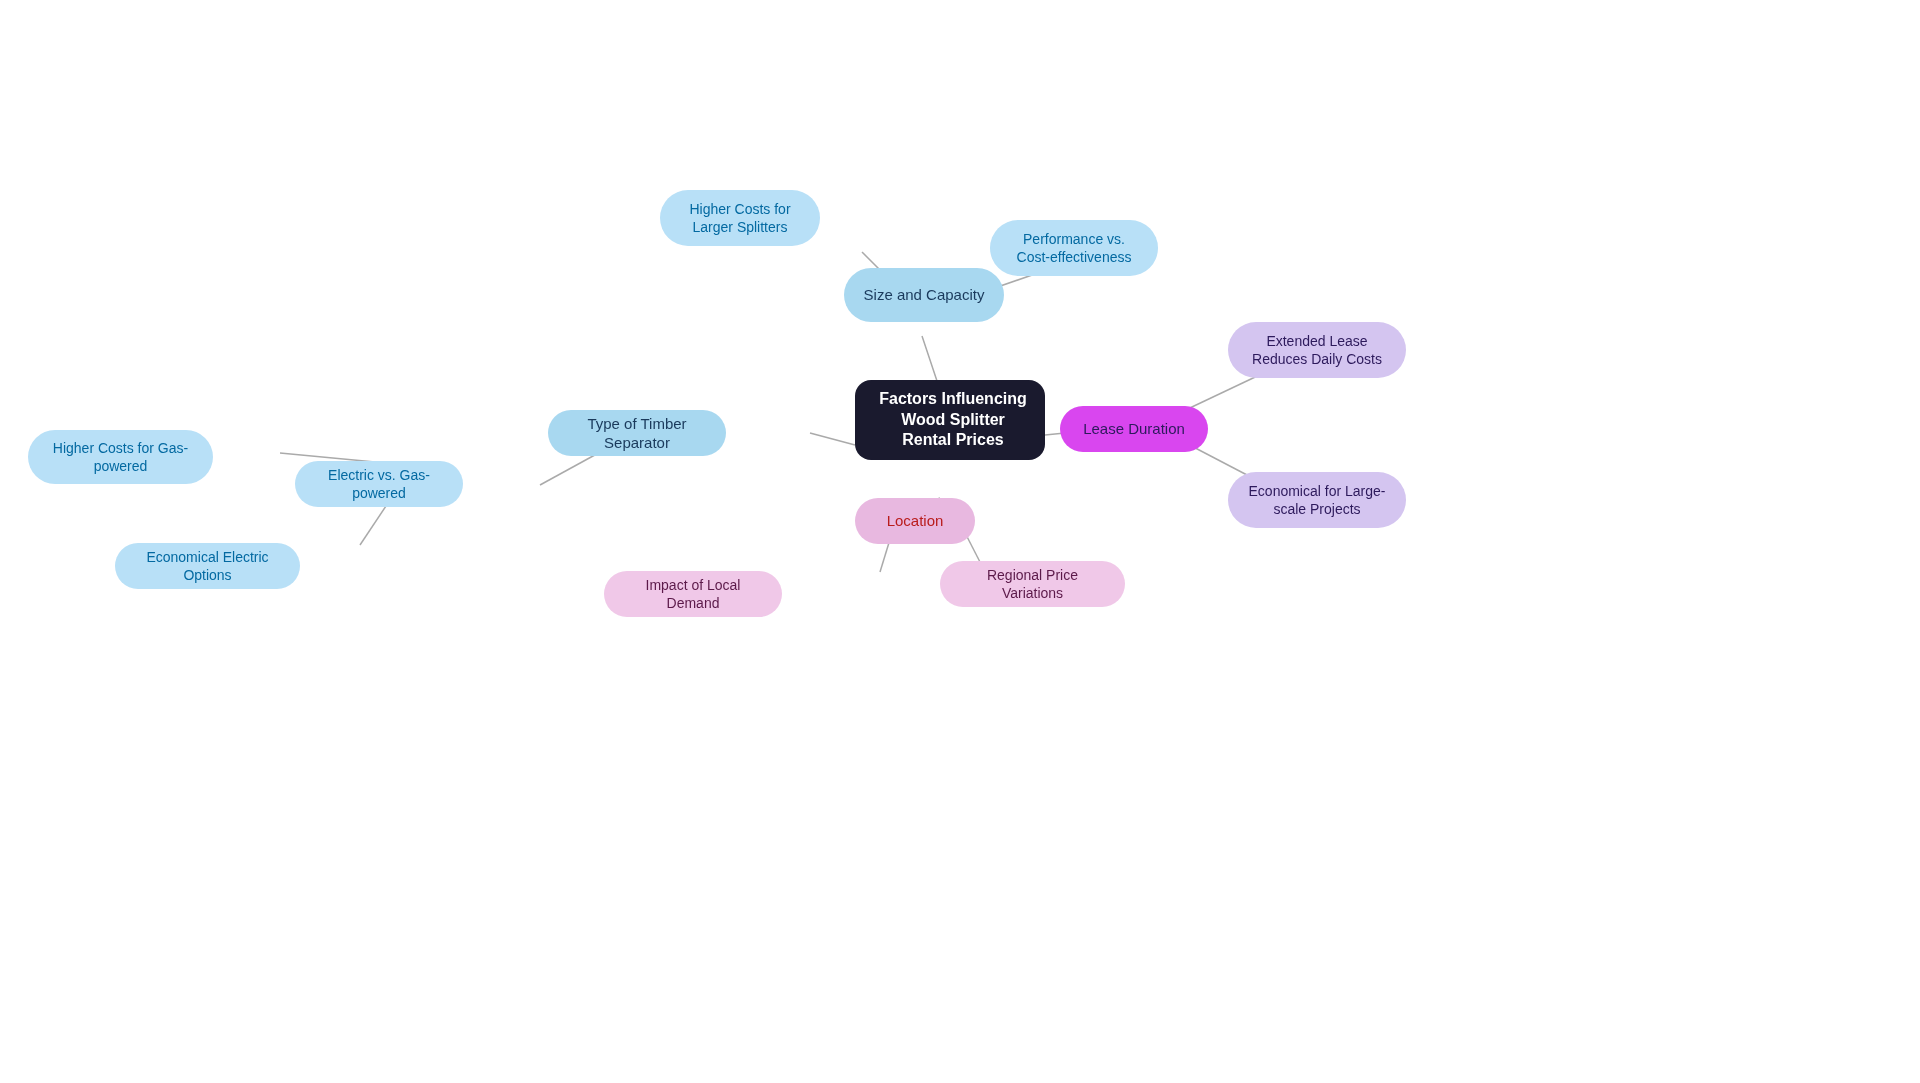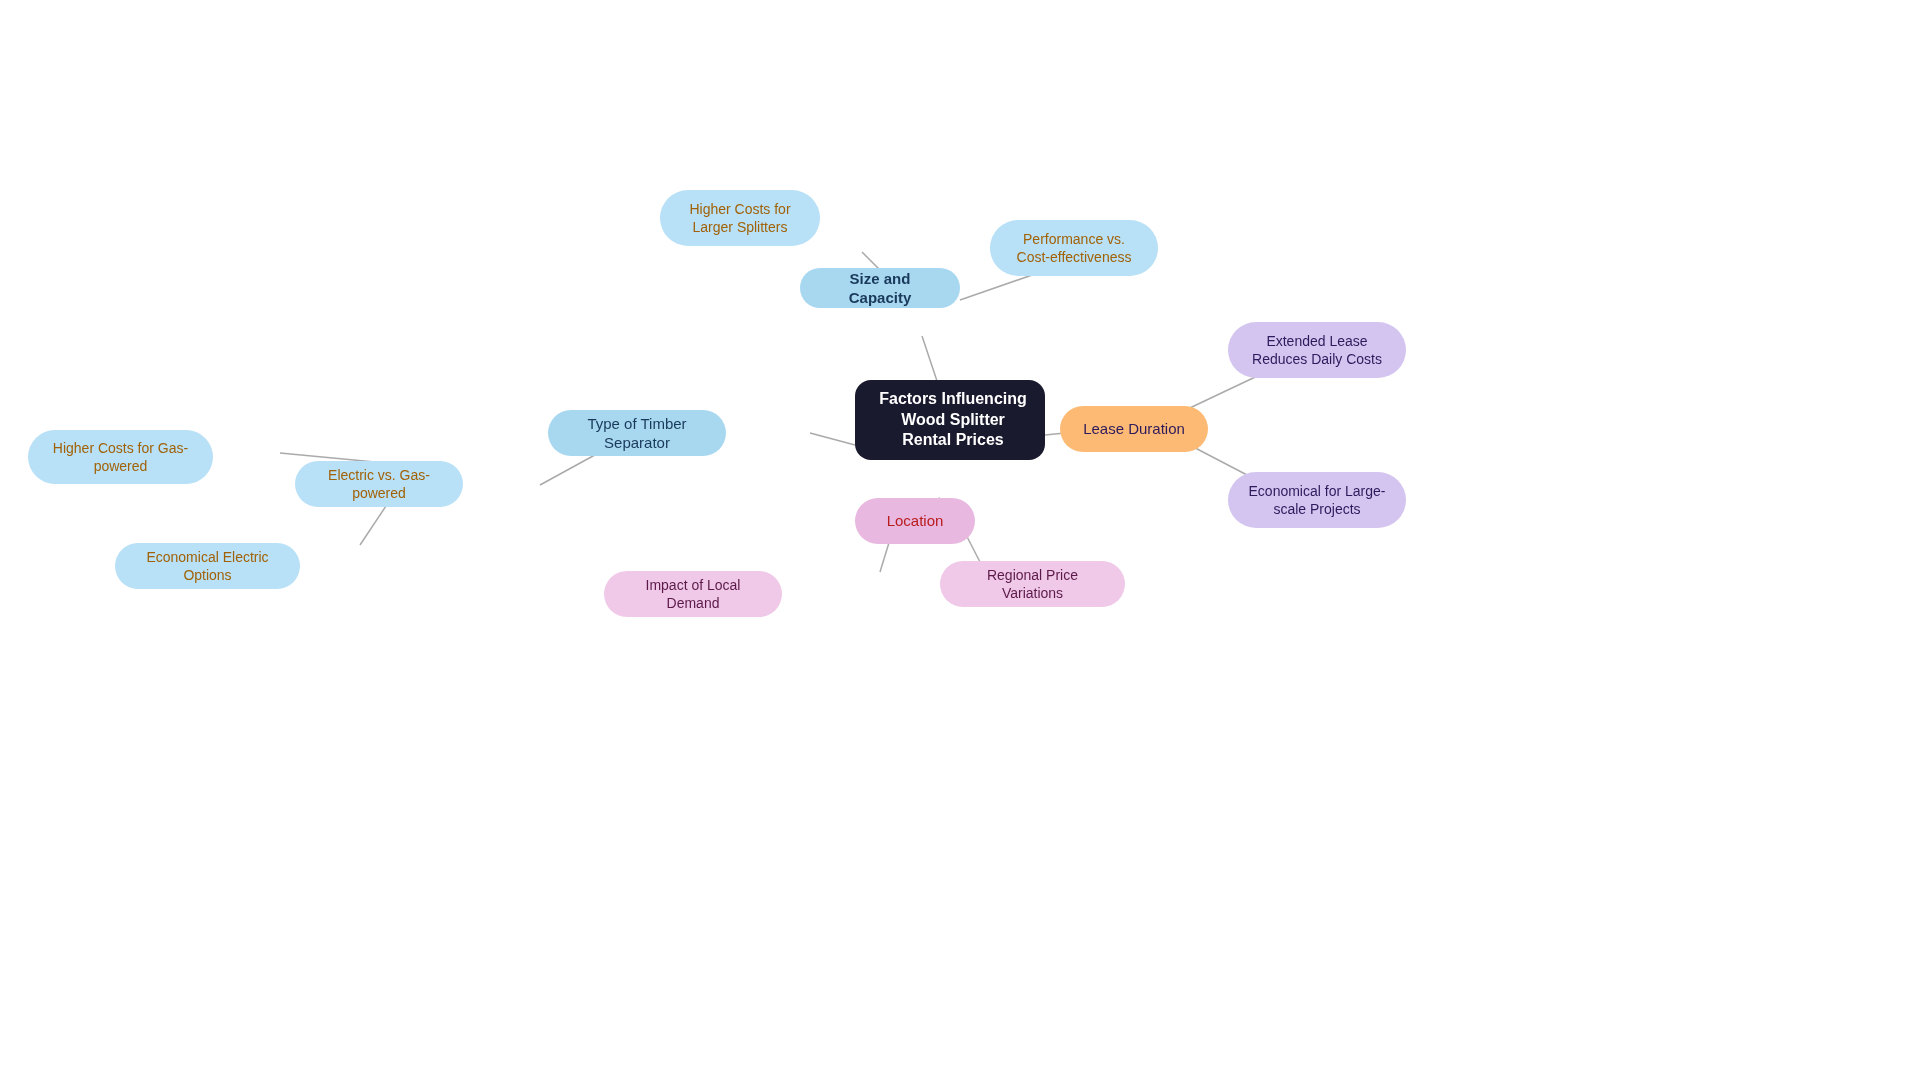--- a/index.html
+++ b/index.html
@@ -34,36 +34,36 @@
       background: #1a1a2e;
       color: #ffffff;
       font-size: 16px;
       font-weight: 600;
       border-radius: 16px;
       width: 190px;
       height: 80px;
     }
     .node-blue {
       background: #b8e0f7;
-      color: #a16207;
+      color: #0369a1;
       border: none;
     }
     .node-blue-mid {
       background: #a8d8f0;
       color: #1a3a5c;
       font-size: 15px;
     }
     .node-purple {
       background: #d4c5f0;
       color: #2d1a5c;
       border: none;
       justify-content: center;
     }
     .node-purple-mid {
-      background: #fdba74;
+      background: #d946ef;
       color: #2d1a5c;
       font-size: 15px;
     }
     .node-pink {
       background: #f0c8e8;
       color: #5c1a4a;
       border: none;
     }
     .node-pink-mid {
       background: #e8b8e0;
@@ -100,21 +100,21 @@
 
   <line x1="895" y1="523" x2="880" y2="572" stroke="#aaaaaa" stroke-width="1.5"></line>
 
   <line x1="960" y1="523" x2="980" y2="562" stroke="#aaaaaa" stroke-width="1.5"></line>
 </svg>
 
 <div class="node node-center" style="left: 855px; top: 380px; width: 190px; height: 80px; padding-left: 24px;">
   <span>Factors Influencing Wood Splitter Rental Prices</span>
 </div>
 
-<div class="node node-blue-mid" style="left: 800px; top: 268px; width: 160px; height: 40px; font-weight: bold;">
+<div class="node node-blue-mid" style="left: 844px; top: 268px; width: 160px; height: 54px;">
   <span>Size and Capacity</span>
 </div>
 
 <div class="node node-blue" style="left: 660px; top: 190px; width: 160px; height: 56px;">
   <span>Higher Costs for Larger Splitters</span>
 </div>
 
 <div class="node node-blue" style="left: 990px; top: 220px; width: 168px; height: 56px;">
   <span>Performance vs. Cost-effectiveness</span>
 </div>

